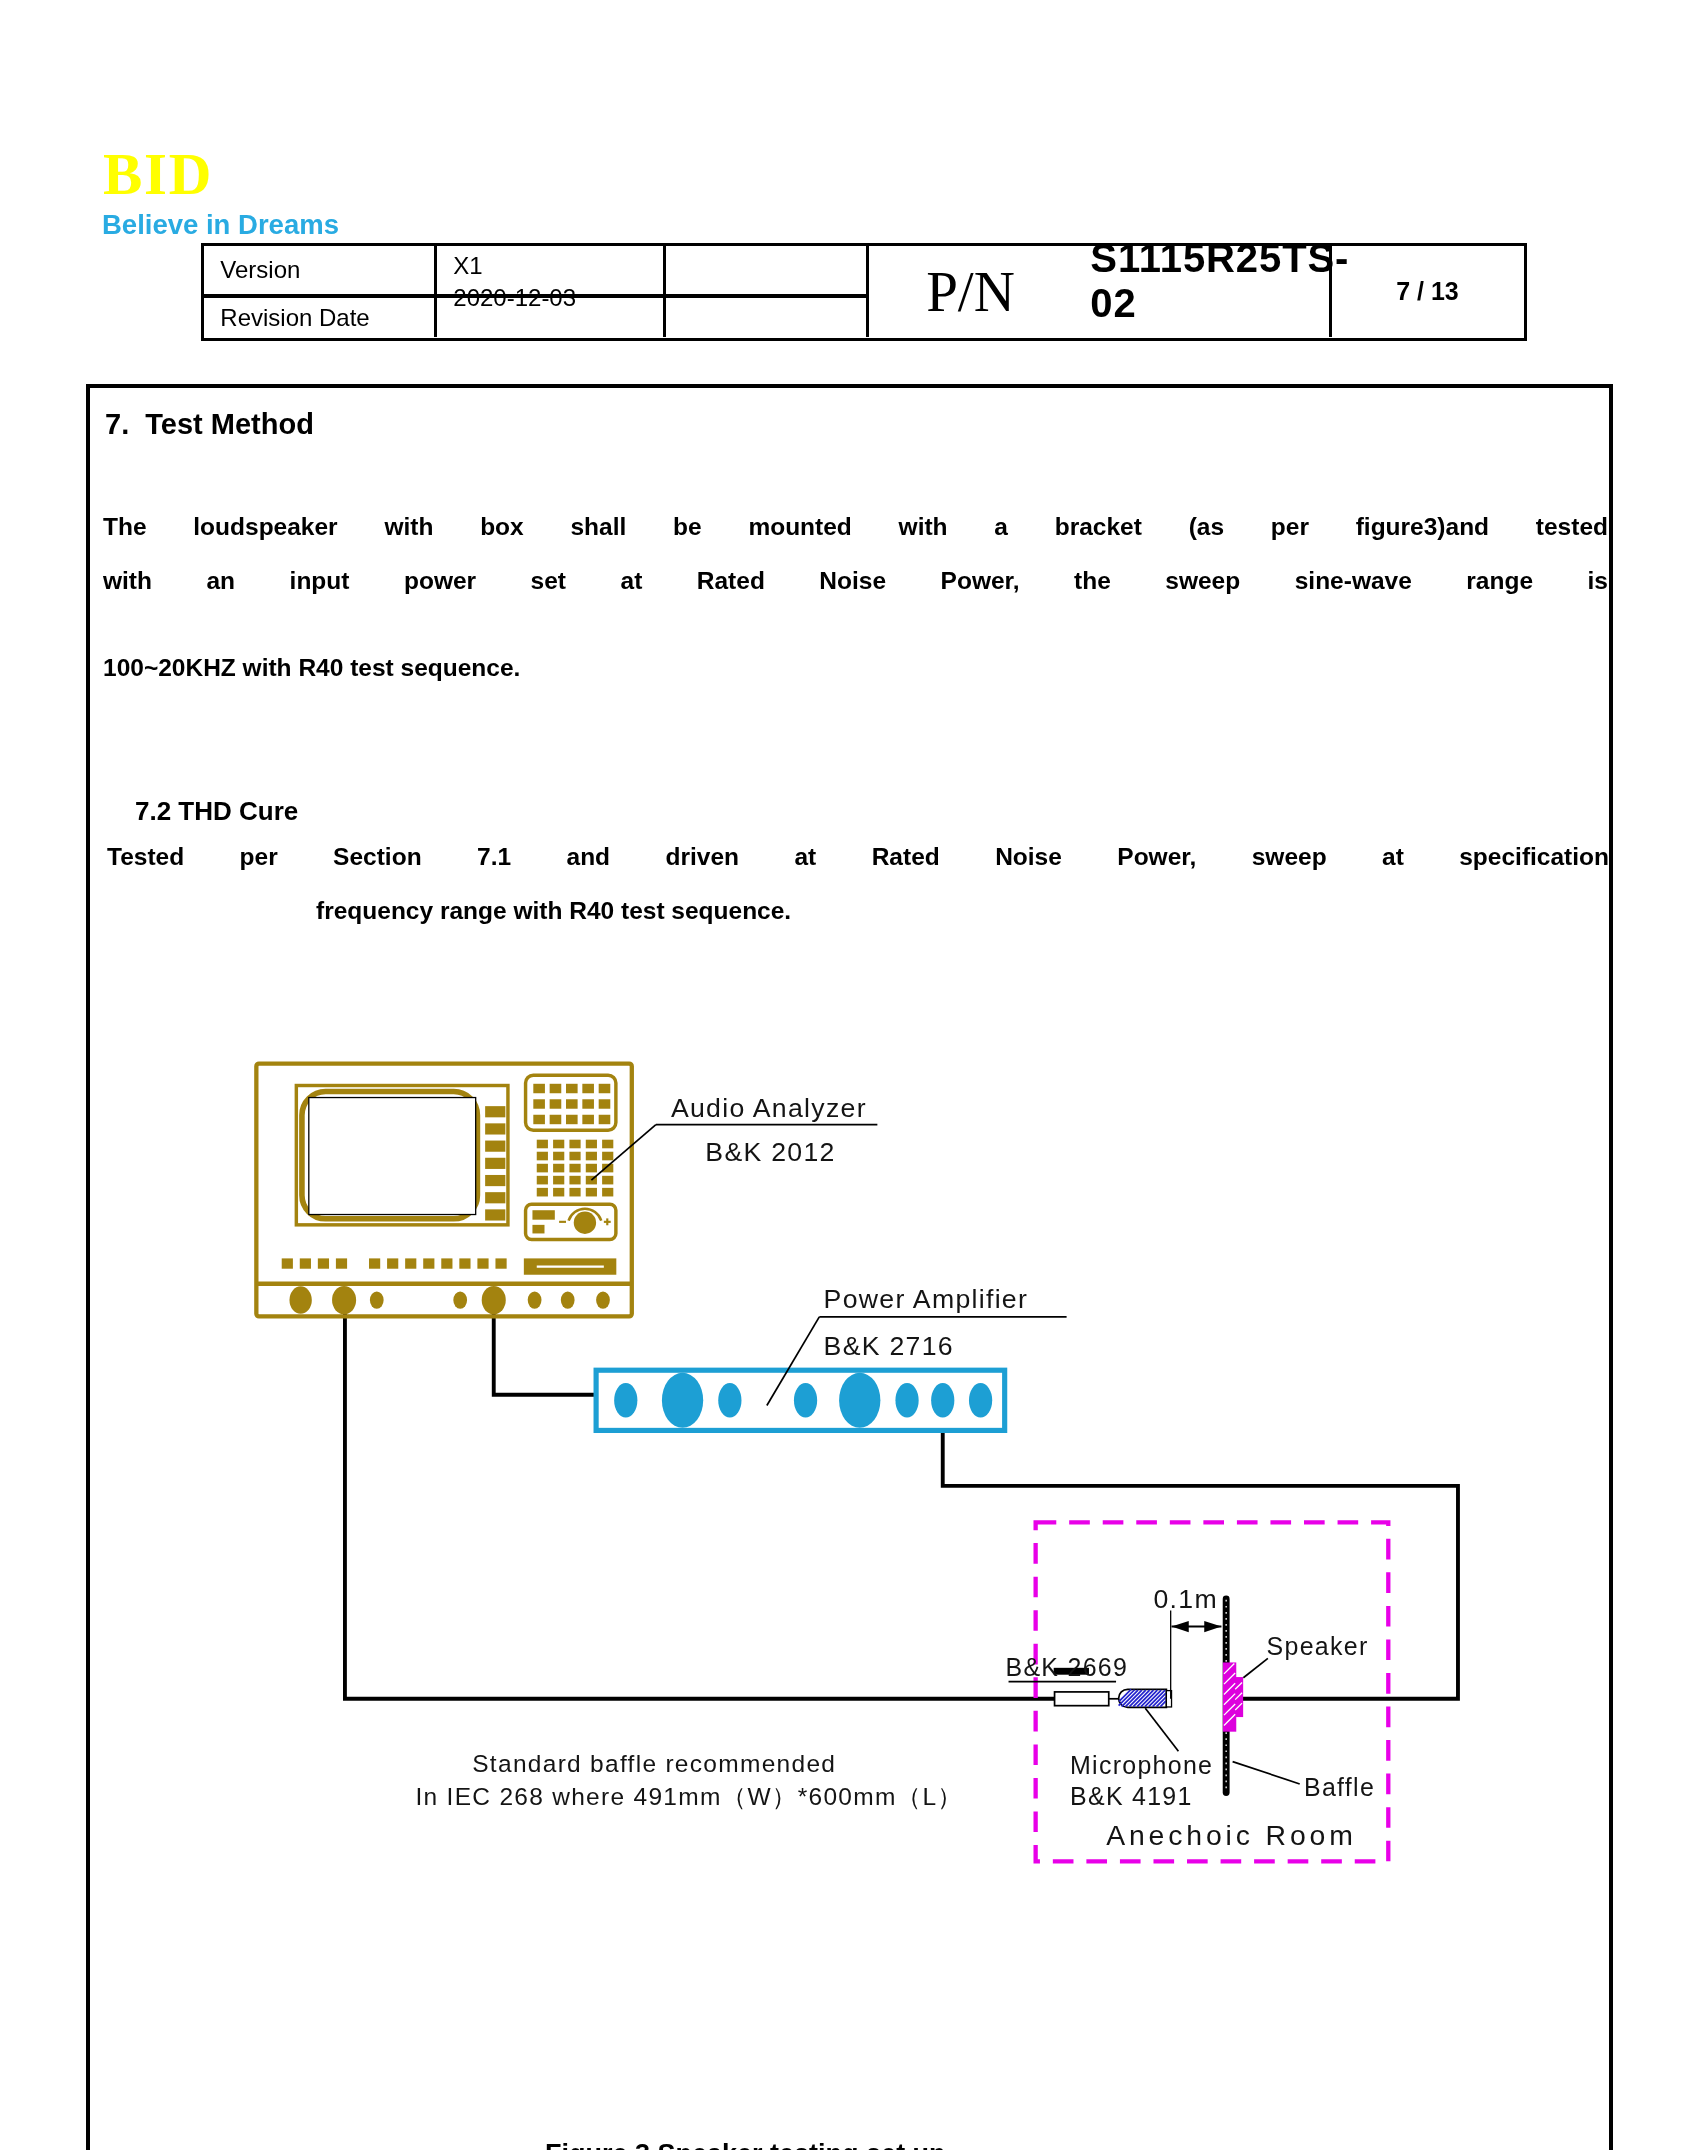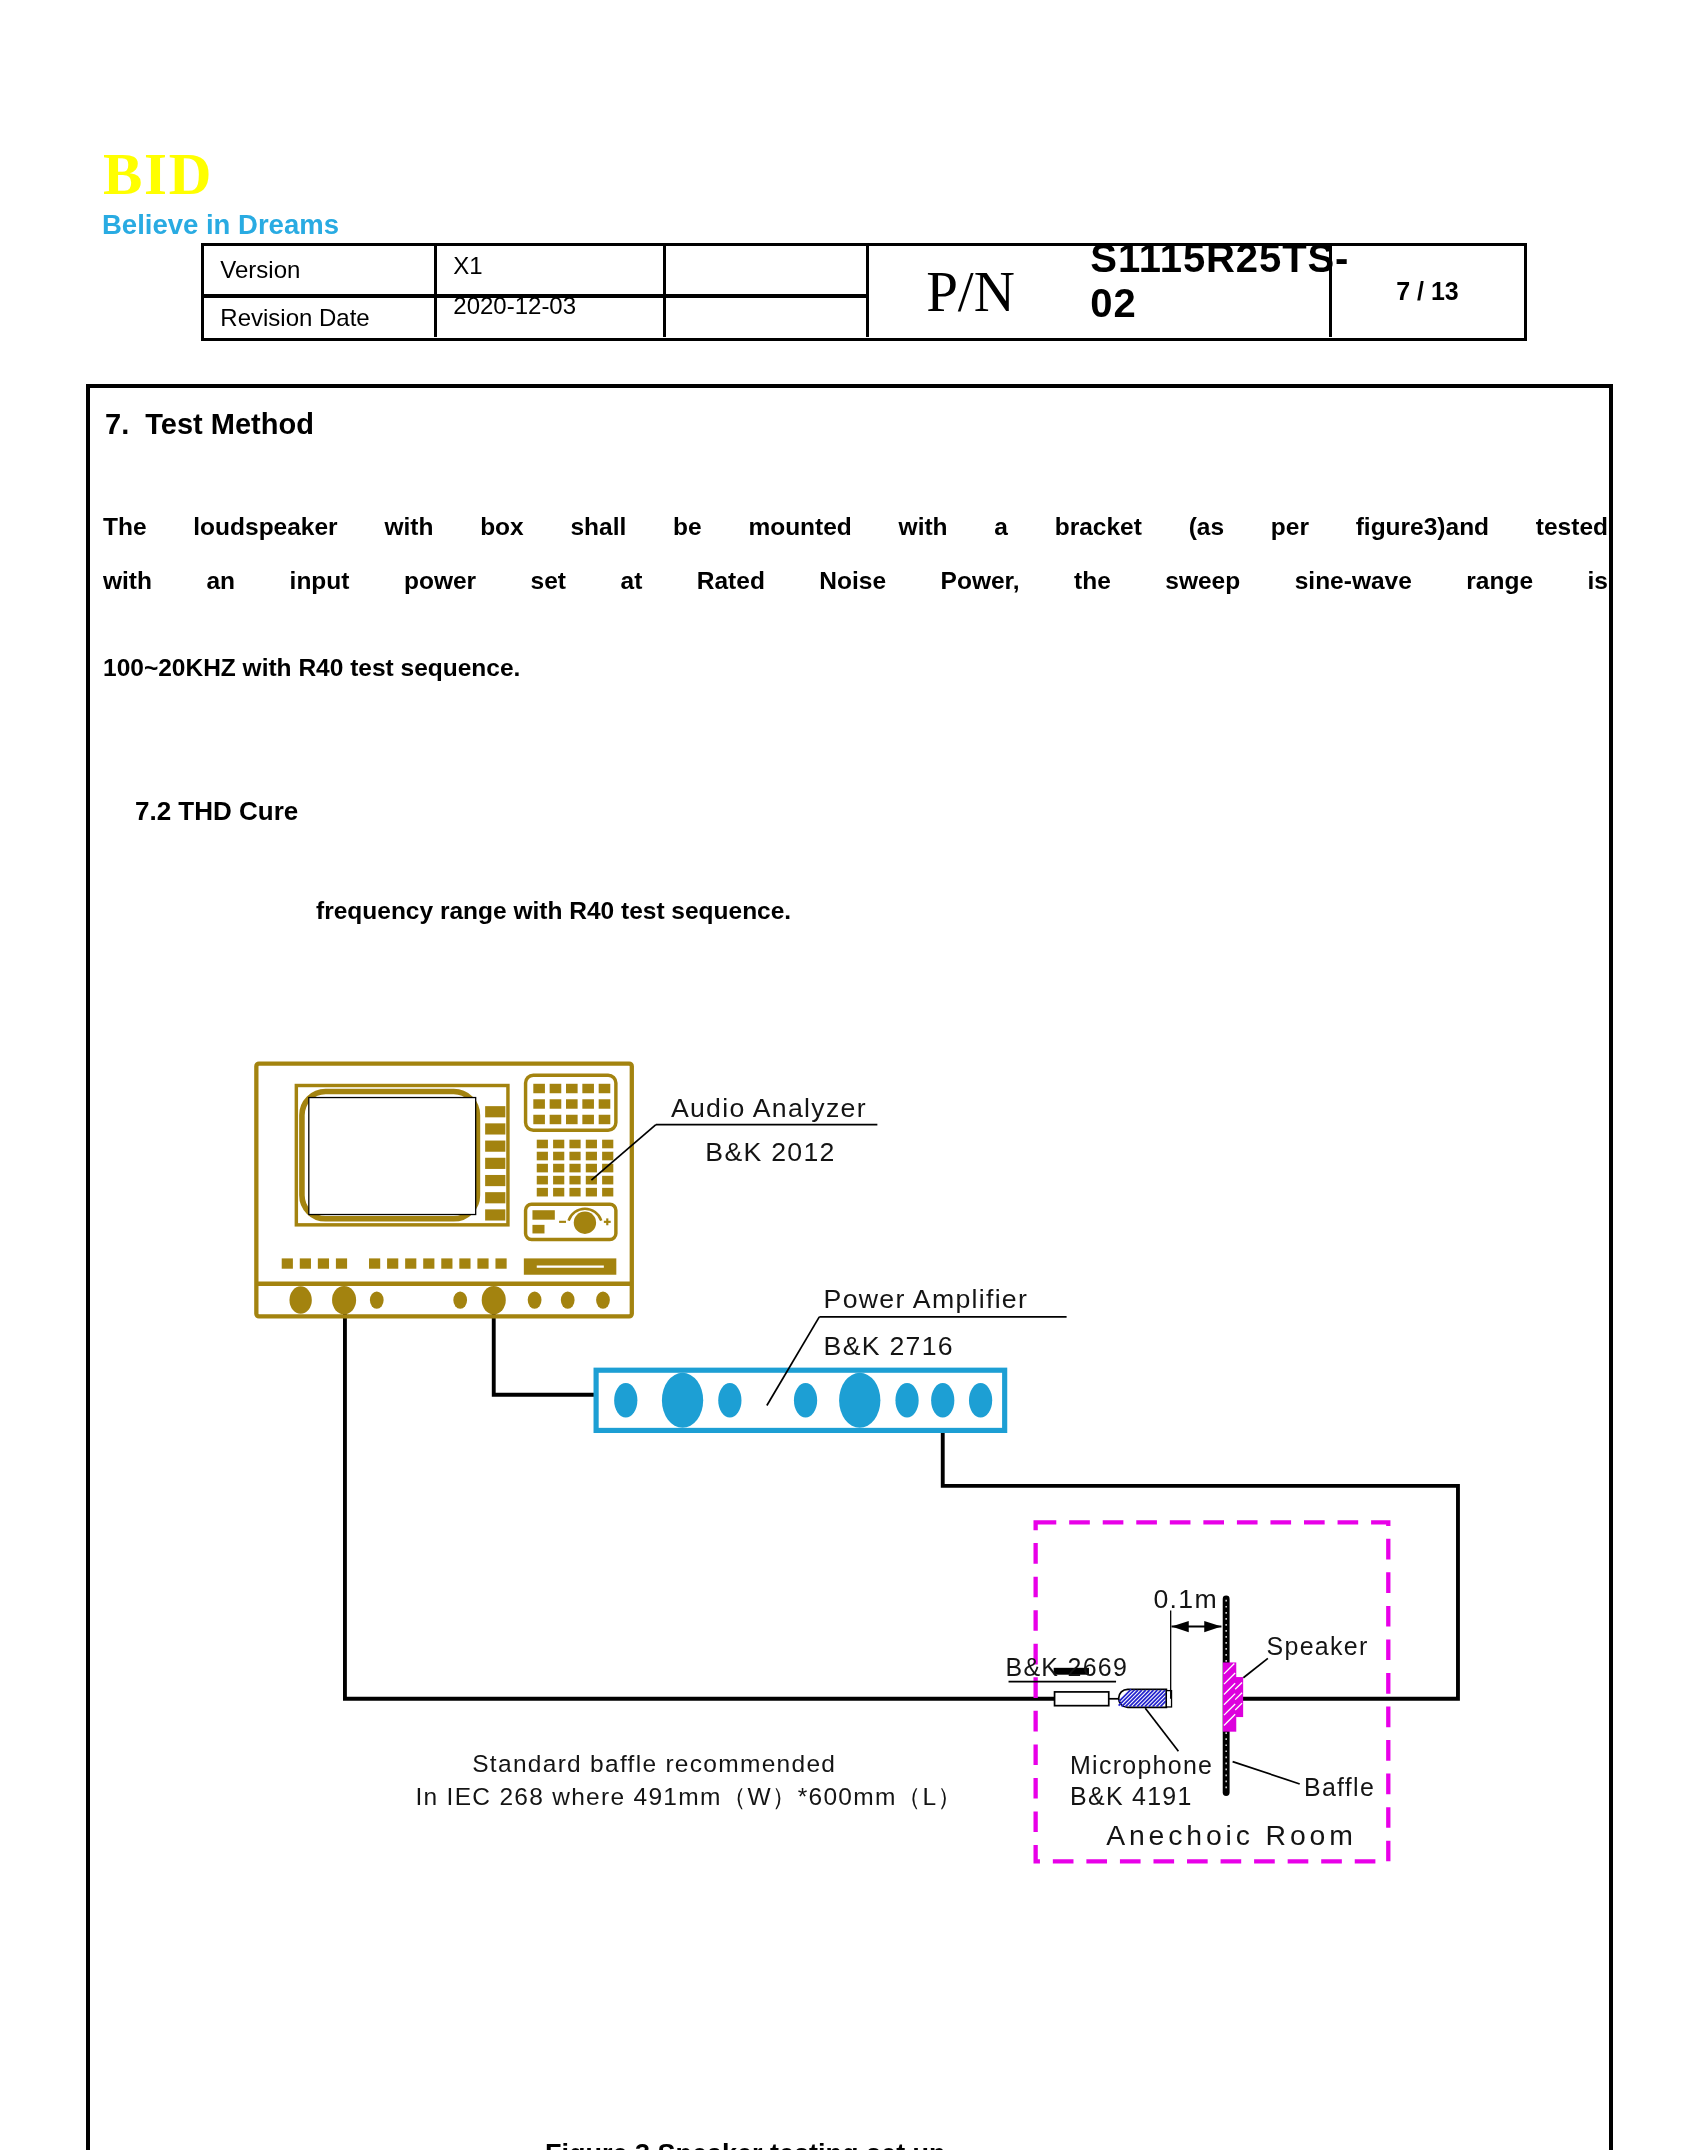--- a/index.html
+++ b/index.html
@@ -53,35 +53,36 @@
 
   <div class="abs htable">
     <div class="vdiv" style="left:230px"></div>
     <div class="vdiv" style="left:459px"></div>
     <div class="vdiv" style="left:662px"></div>
     <div class="vdiv" style="left:1125px"></div>
     <div class="hdiv"></div>
     <div class="cell pad" style="left:0;top:0;width:230px;height:48px">Version</div>
     <div class="cell pad" style="left:233px;top:0;width:226px;height:40px">X1</div>
     <div class="cell pad" style="left:0;top:52px;width:230px;height:39px">Revision Date</div>
-    <div class="cell pad" style="left:233px;top:48px;width:226px;height:24px">2020-12-03</div>
+    <div class="cell pad" style="left:233px;top:40px;width:226px;height:24px">2020-12-03</div>
     <div class="cell center pn-label" style="left:665px;top:0;width:461px;height:91px;width:203px">P/N</div>
     <div class="cell pad pn-value" style="left:870px;top:0;width:256px;height:69px;width:256px">S1115R25TS-02</div>
     <div class="cell center page-ind" style="left:1128px;top:0;width:191px;height:91px">7 / 13</div>
   </div>
 
   <div class="abs content-box"></div>
 
   <div class="abs bold h-main">7.  Test Method</div>
 
   <div class="abs bold pline just" style="left:103px;top:512px;width:1505px">The loudspeaker with box shall be mounted with a bracket (as per figure3)and tested</div>
   <div class="abs bold pline just" style="left:103px;top:566px;width:1505px">with an input power set at Rated Noise Power, the sweep sine-wave range is</div>
   <div class="abs bold pline" style="left:103px;top:653px;width:1505px">100~20KHZ with R40 test sequence.</div>
 
   <div class="abs bold h-71" style="left:135px;top:796px">7.2 THD Cure</div>
+  <div class="abs bold pline just" style="left:107px;top:842px;width:1502px">Tested per Section 7.1 and driven at Rated Noise Power, sweep at specification</div>
   <div class="abs bold pline" style="left:316px;top:896px;width:1290px">frequency range with R40 test sequence.</div>
 
   <svg class="diagram-svg" width="1707" height="2414" viewBox="0 0 3969 5613">
 
     <g>
       <path class="wire" d="M802 3040 V3950 H2452"></path>
       <path class="wire" d="M1148 3040 V3243 H1390"></path>
       <path class="wire" d="M2192 3258 V3455 H3390 V3950 H2886"></path>
       <line x1="2578" y1="3950" x2="2602" y2="3950" stroke="#000" stroke-width="4"></line>
     </g>

